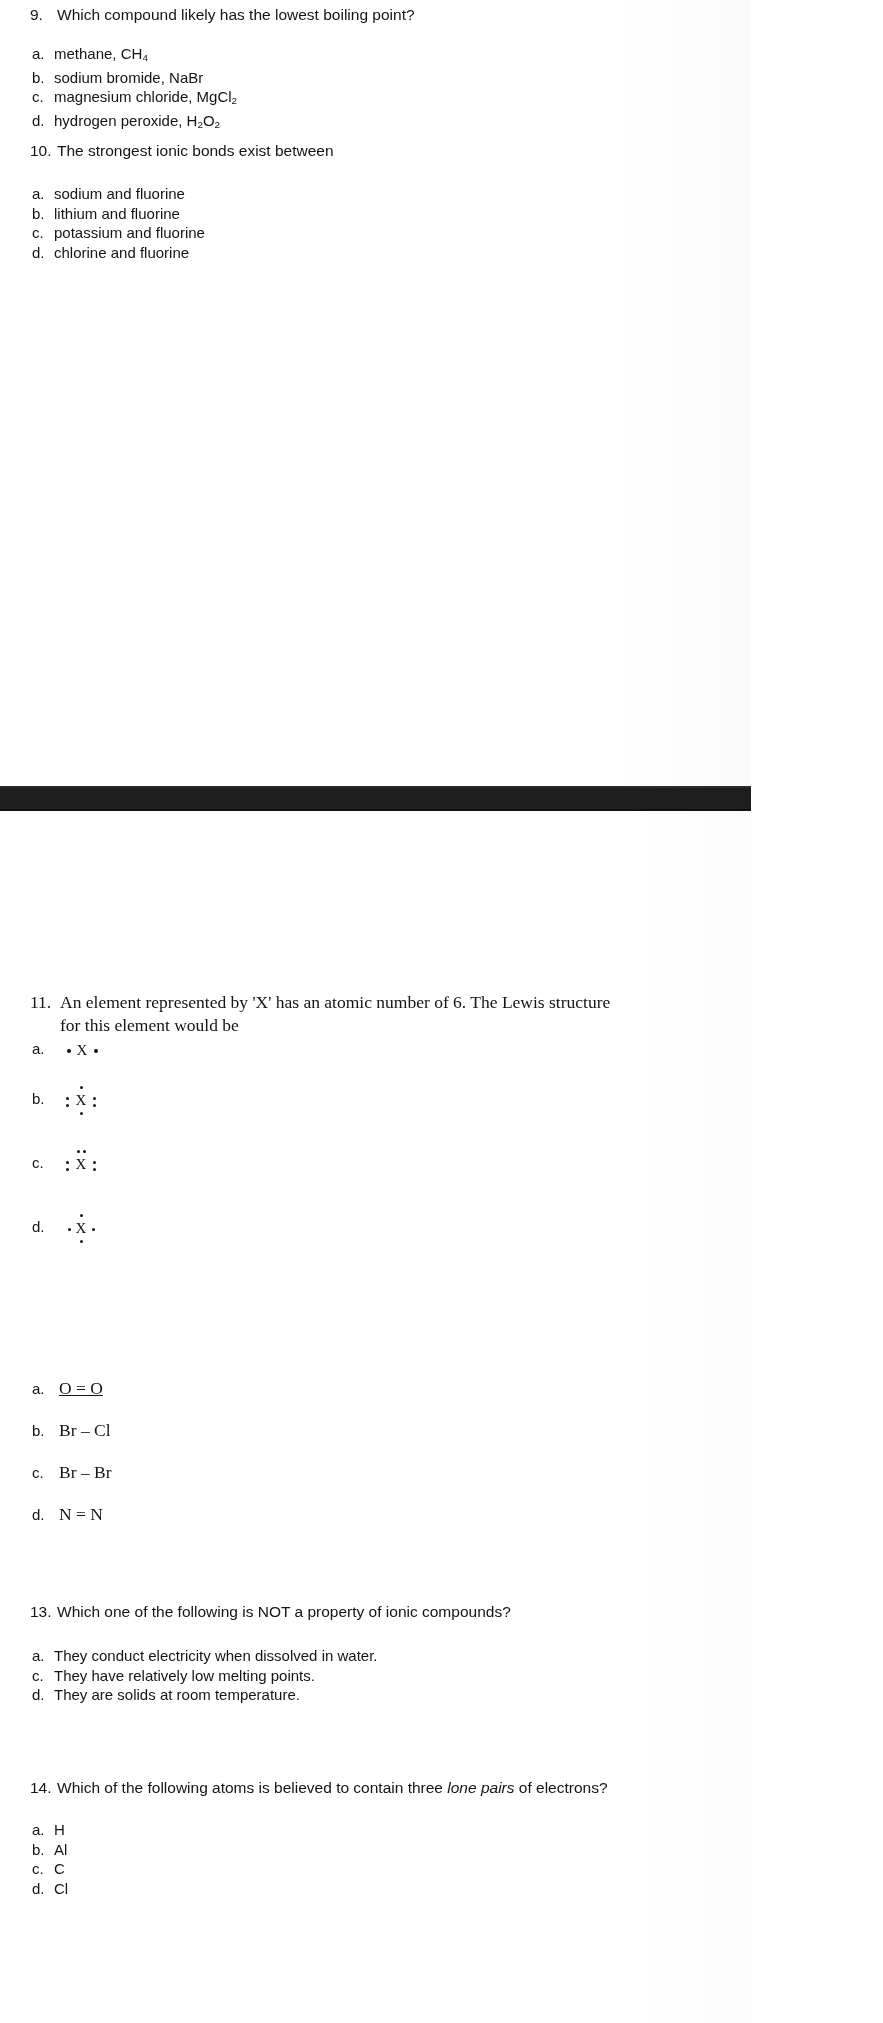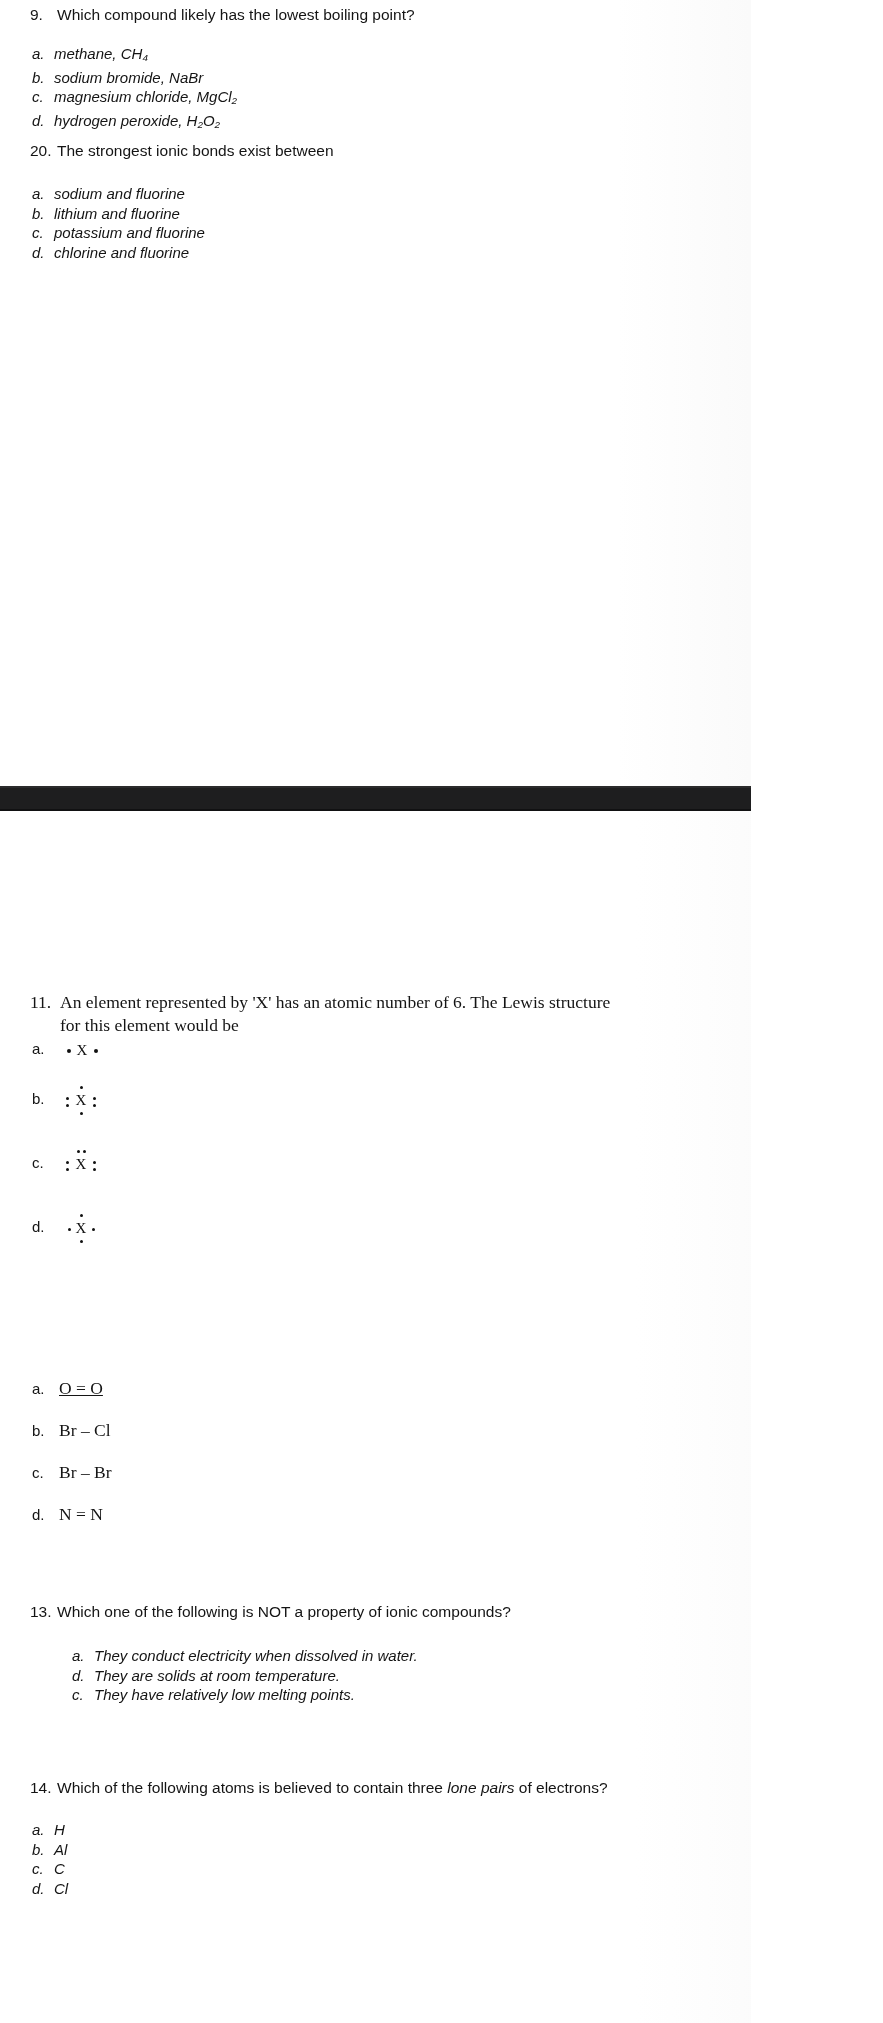--- a/index.html
+++ b/index.html
@@ -94,21 +94,21 @@
     display: inline-block;
     width: 27px;
   }
 
   .opts-sans {
     font-family: "Liberation Sans", sans-serif;
     font-size: 15px;
     line-height: 19.6px;
     color: #141414;
   }
-  .opts-sans .row { white-space: nowrap; font-style: italic; }
+  .opts-sans .row { white-space: nowrap; }
   .opts-sans .lbl {
     display: inline-block;
     width: 22px;
   }
 
   
   .q-serif {
     font-family: "Liberation Serif", serif;
     font-size: 17.5px;
     line-height: 23px;
@@ -210,21 +210,21 @@
     </div>
     <div class="row">
       <span class="lbl">c.</span><span><span>magnesium chloride, MgCl</span><sub>2</sub></span>
     </div>
     <div class="row">
       <span class="lbl">d.</span><span><span>hydrogen peroxide, H</span><sub>2</sub><span>O</span><sub>2</sub></span>
     </div>
   </div>
 
   <div class="blk q-sans" style="left:30px; top:141px;">
-    <span class="qnum">20.</span><span>The strongest ionic bonds exist between</span>
+    <span class="qnum">10.</span><span>The strongest ionic bonds exist between</span>
   </div>
 
   <div class="blk opts-sans" style="left:32px; top:184px;">
     <div class="row">
       <span class="lbl">a.</span><span>sodium and fluorine</span>
     </div>
     <div class="row">
       <span class="lbl">b.</span><span>lithium and fluorine</span>
     </div>
     <div class="row">
@@ -278,29 +278,29 @@
   <div class="blk opts-serif" style="left:32px; top:1504px;">
     <span class="lbl">d.</span><span>N = N</span>
   </div>
 
   <div class="blk q-sans" style="left:30px; top:1244px; top:1244px;"></div>
 
   <div class="blk q-sans" style="left:30px; top:1602px;">
     <span class="qnum">13.</span><span>Which one of the following is NOT a property of ionic compounds?</span>
   </div>
 
-  <div class="blk opts-sans" style="left:32px; top:1646px;margin-left:40px;">
+  <div class="blk opts-sans" style="left:32px; top:1646px;">
     <div class="row">
       <span class="lbl">a.</span><span>They conduct electricity when dissolved in water.</span>
     </div>
     <div class="row">
+      <span class="lbl">c.</span><span>They have relatively low melting points.</span>
+    </div>
+    <div class="row">
       <span class="lbl">d.</span><span>They are solids at room temperature.</span>
-    </div>
-    <div class="row">
-      <span class="lbl">c.</span><span>They have relatively low melting points.</span>
     </div>
   </div>
 
   <div class="blk q-sans" style="left:30px; top:1778px;">
     <span class="qnum">14.</span><span>Which of the following atoms is believed to contain three </span><span class="ital">lone pairs</span><span> of electrons?</span>
   </div>
 
   <div class="blk opts-sans" style="left:32px; top:1820px;">
     <div class="row">
       <span class="lbl">a.</span><span>H</span>

